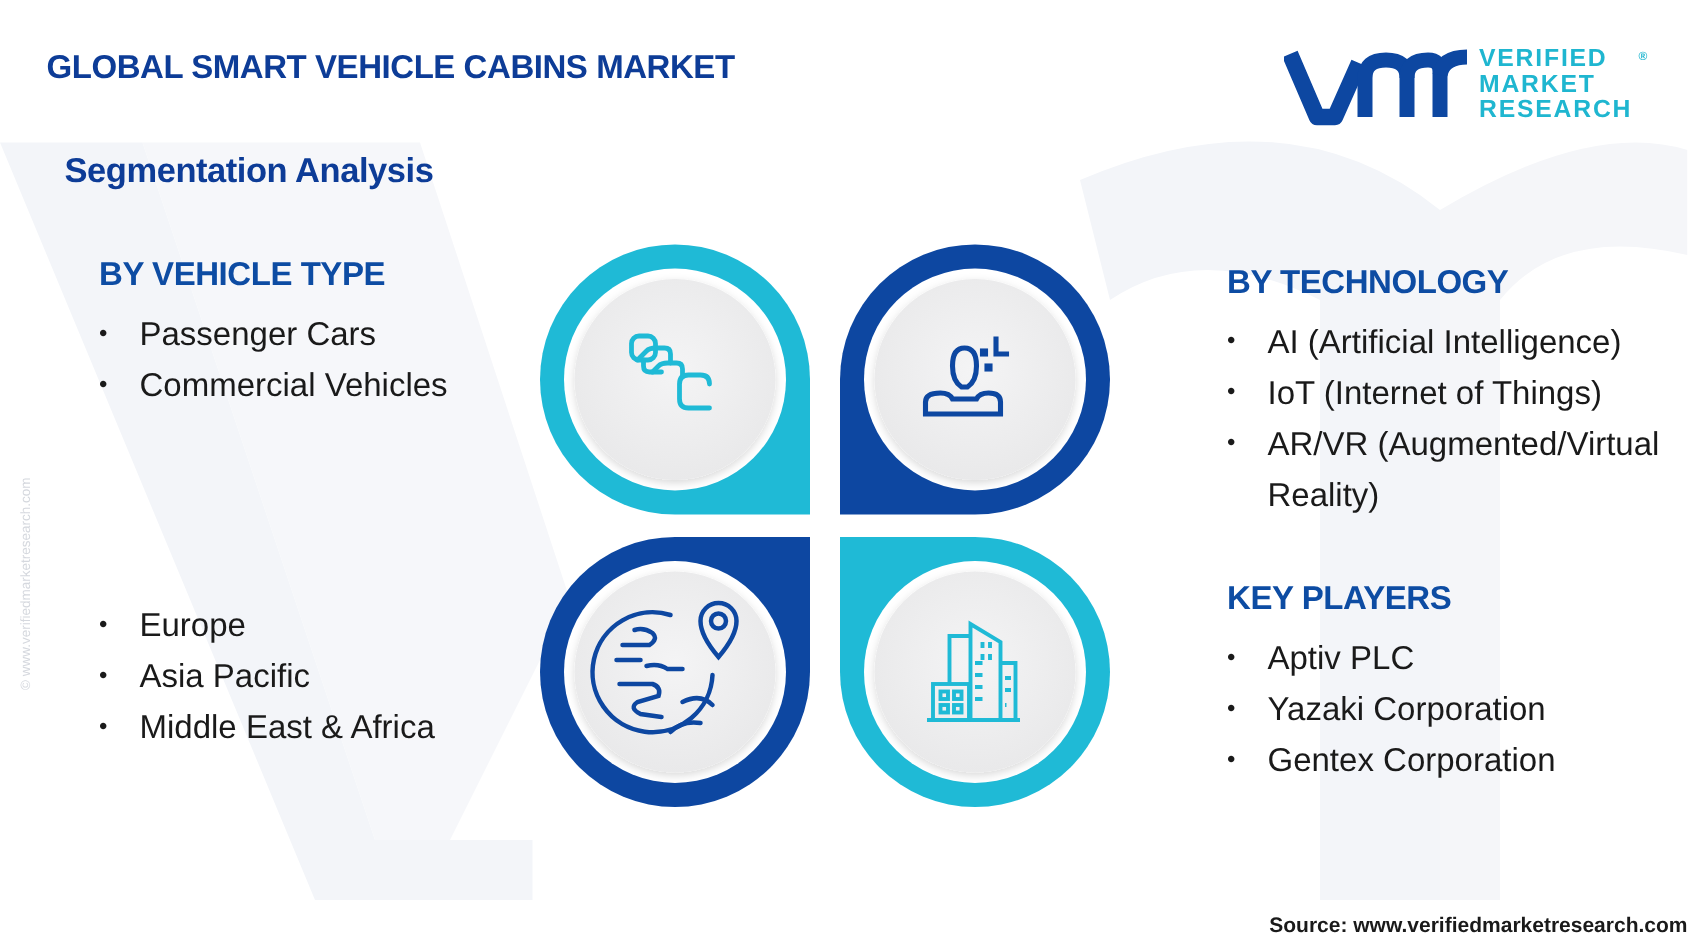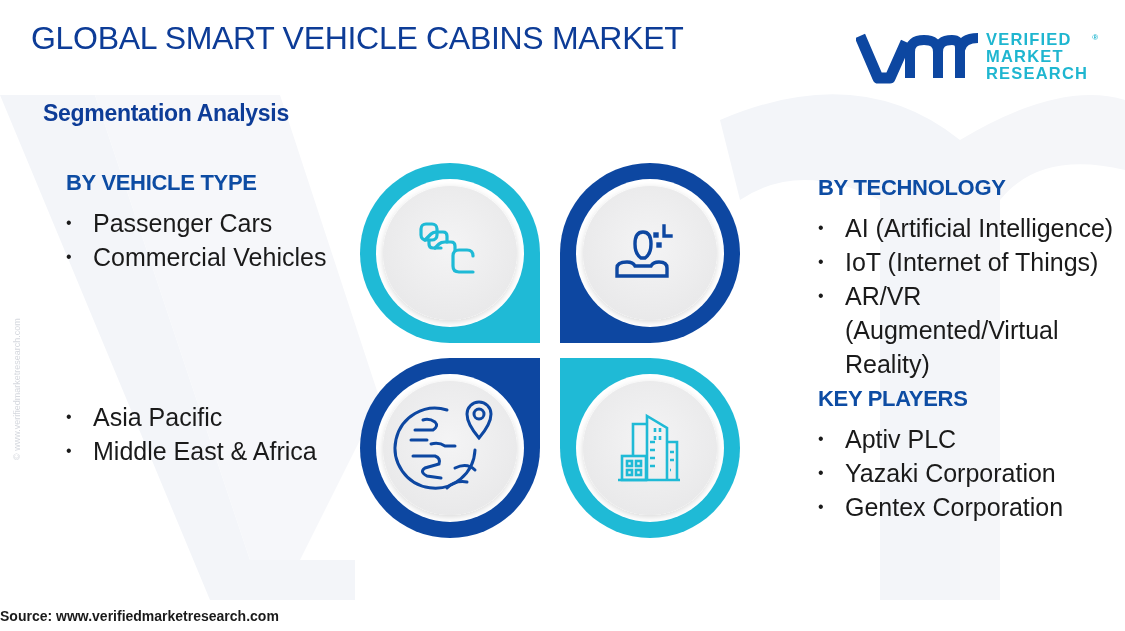--- a/index.html
+++ b/index.html
@@ -1,33 +1,33 @@
 <!DOCTYPE html>
 <html><head>
 <meta charset="utf-8">
 <style>
   html,body{margin:0;padding:0;}
   body{width:1125px;height:631px;position:relative;overflow:hidden;background:#ffffff;font-family:"Liberation Sans",sans-serif;}
   .wm{position:absolute;left:0;top:0;width:1125px;height:631px;z-index:0;}
-  .title{position:absolute;left:31px;top:20px;font-size:32px;font-weight:normal;color:#0d3c97;letter-spacing:-0.3px;z-index:2;}
+  .title{position:absolute;left:31px;top:32px;font-size:22px;font-weight:bold;color:#0d3c97;letter-spacing:-0.3px;z-index:2;}
   .subtitle{position:absolute;left:31px;top:100px;font-size:23px;font-weight:bold;color:#0d3c97;z-index:2;letter-spacing:-0.3px;margin-left:12px;}
   .logo{position:absolute;left:856px;top:28px;width:240px;height:60px;z-index:2;}
   .logo-text{position:absolute;left:130px;top:3px;font-size:16.5px;font-weight:bold;color:#1fb6d0;line-height:17px;letter-spacing:1.2px;}
   .logo-text .reg{font-size:8px;position:absolute;right:-10px;top:-2px;letter-spacing:0;}
   .seg{position:absolute;z-index:2;}
   .seg h3{margin:0;font-size:22px;font-weight:bold;color:#0d4ca3;letter-spacing:-0.3px;}
   .seg ul{list-style:none;margin:10px 0 0 0;padding:0;}
-  .seg li{position:relative;padding-left:27px;font-size:25px;color:#1a1a1a;line-height:34px;}
+  .seg li{position:relative;padding-left:27px;font-size:22px;color:#1a1a1a;line-height:34px;}
   .seg li:before{content:"•";position:absolute;left:0;top:0;font-size:16px;}
   .seg-vt{left:66px;top:170px;}
   .seg-tech{left:818px;top:175px;width:300px;}
   .seg-geo{left:66px;top:390px;}
   .seg-kp{left:818px;top:386px;}
   .quad{position:absolute;z-index:2;}
-  .source{position:absolute;left:0;width:1125px;top:608px;text-align:left;font-size:14px;font-weight:bold;color:#1a1a1a;z-index:2;}
+  .source{position:absolute;left:0;width:1125px;top:608px;text-align:right;font-size:14px;font-weight:bold;color:#1a1a1a;z-index:2;}
   .vert{position:absolute;left:12px;top:460px;transform:rotate(-90deg);transform-origin:left top;font-size:9px;color:#d5d8de;white-space:nowrap;z-index:1;}
 </style>
 </head>
 <body>
 
 <svg class="wm" viewBox="0 0 1125 631">
   <path d="M0 95 L95 95 L250 560 L355 560 L355 600 L210 600 Z" fill="#f3f5f9"></path>
   <path d="M95 95 L280 95 L380 400 L300 560 L250 560 Z" fill="#f6f7fa"></path>
   <path d="M720 120 Q860 60 960 140 L960 600 L880 600 L880 200 Q800 160 740 200 Z" fill="#f3f5f9"></path>
   <path d="M960 140 Q1060 80 1125 100 L1125 170 Q1040 150 1000 200 L1000 600 L960 600 Z" fill="#f5f6f9"></path>
@@ -65,20 +65,21 @@
   <h3>BY TECHNOLOGY</h3>
   <ul>
     <li>AI (Artificial Intelligence)</li>
     <li>IoT (Internet of Things)</li>
     <li>AR/VR (Augmented/Virtual Reality)</li>
   </ul>
 </div>
 
 <div class="seg seg-geo">
   <ul>
+    <li>Europe</li>
     <li>Asia Pacific</li>
     <li>Middle East &amp; Africa</li>
   </ul>
 </div>
 
 <div class="seg seg-kp">
   <h3>KEY PLAYERS</h3>
   <ul>
     <li>Aptiv PLC</li>
     <li>Yazaki Corporation</li>

